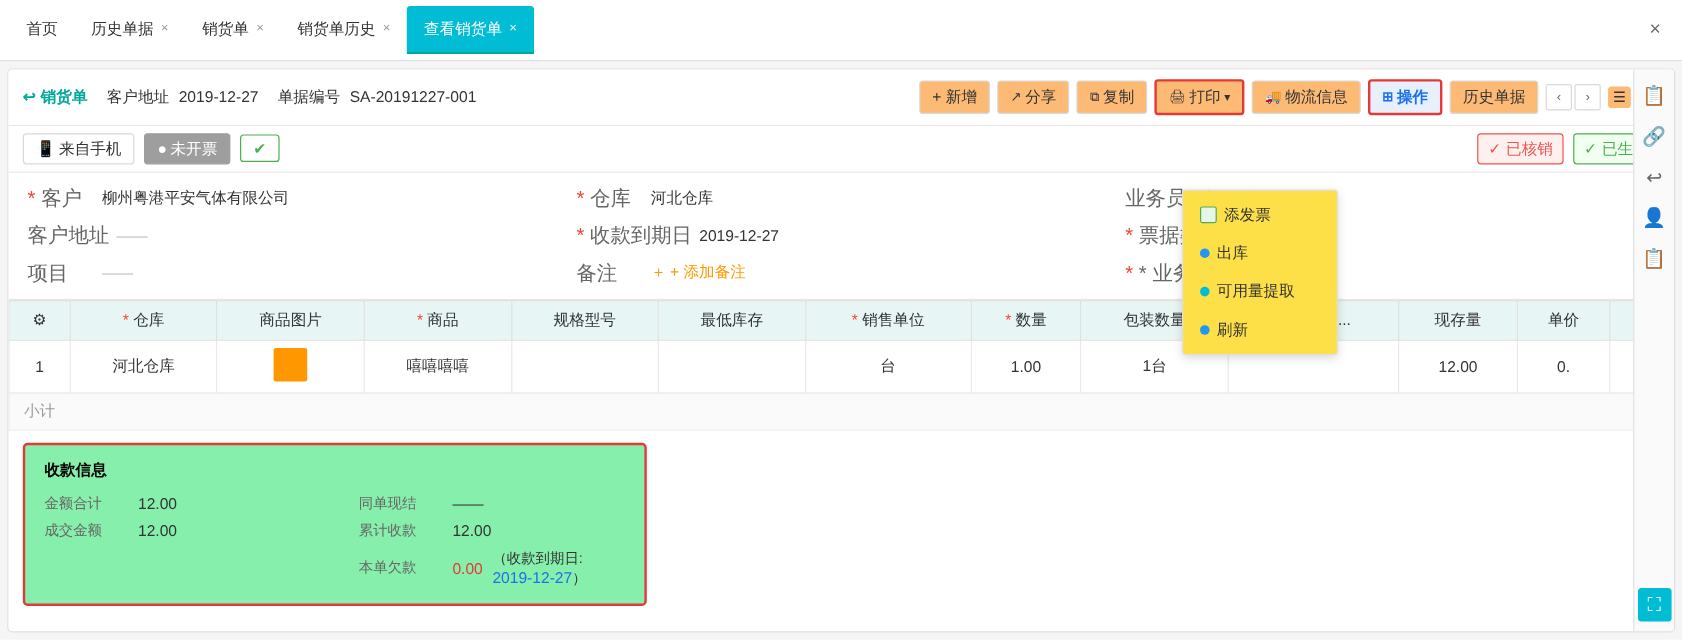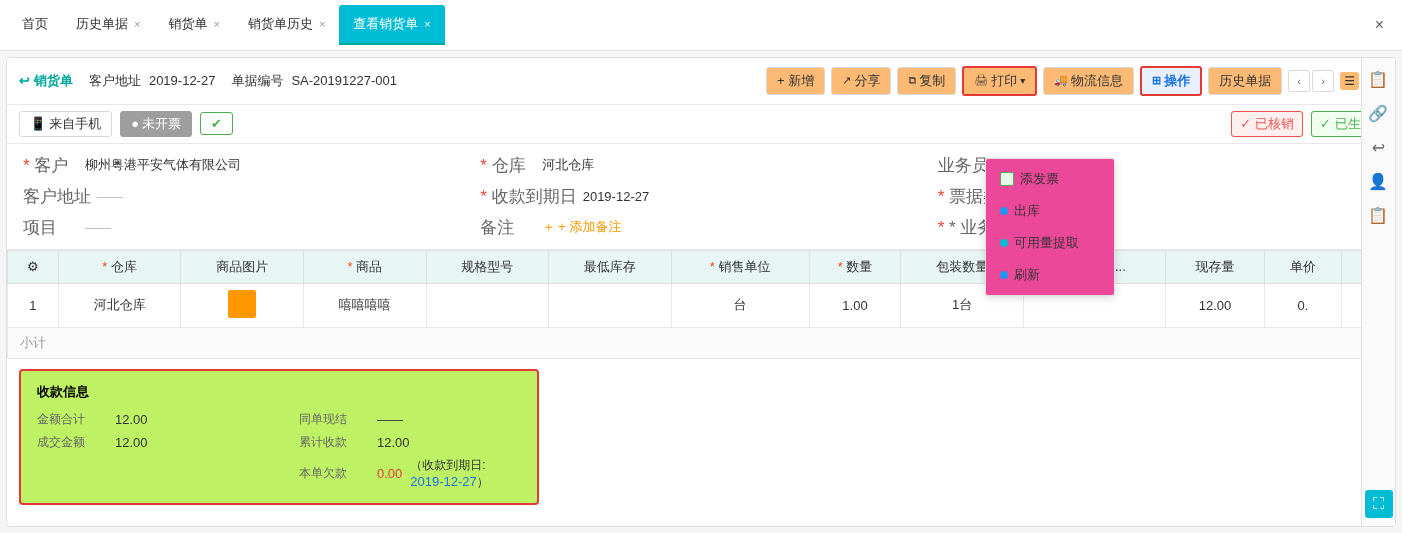--- a/index.html
+++ b/index.html
@@ -214,21 +214,21 @@
       display: inline-block;
       border-radius: 2px;
     }
 
     
     .payment-box {
       margin: 10px 12px;
       border: 2px solid #e53935;
       border-radius: 4px;
       padding: 12px 16px;
-      background: #bef264;
+      background: #86efac;
       max-width: 520px;
     }
     .payment-box-title {
       font-weight: bold;
       font-size: 13px;
       margin-bottom: 10px;
     }
     .payment-grid {
       display: grid;
       grid-template-columns: 1fr 1fr;
@@ -241,21 +241,21 @@
     }
     .payment-label { color: #666; min-width: 70px; font-size: 12px; }
     .payment-value { color: #333; font-size: 13px; }
     .payment-value.red { color: #e53935; }
 
     
     .dropdown-menu {
       position: absolute;
       top: 100px;
       right: 280px;
-      background: #ec4899;
+      background: #fde047;
       border: 1px solid #e0e0e0;
       border-radius: 3px;
       box-shadow: 0 2px 8px rgba(0,0,0,0.15);
       z-index: 100;
       min-width: 130px;
       padding: 4px 0;
     }
     .dropdown-item {
       display: flex;
       align-items: center;

